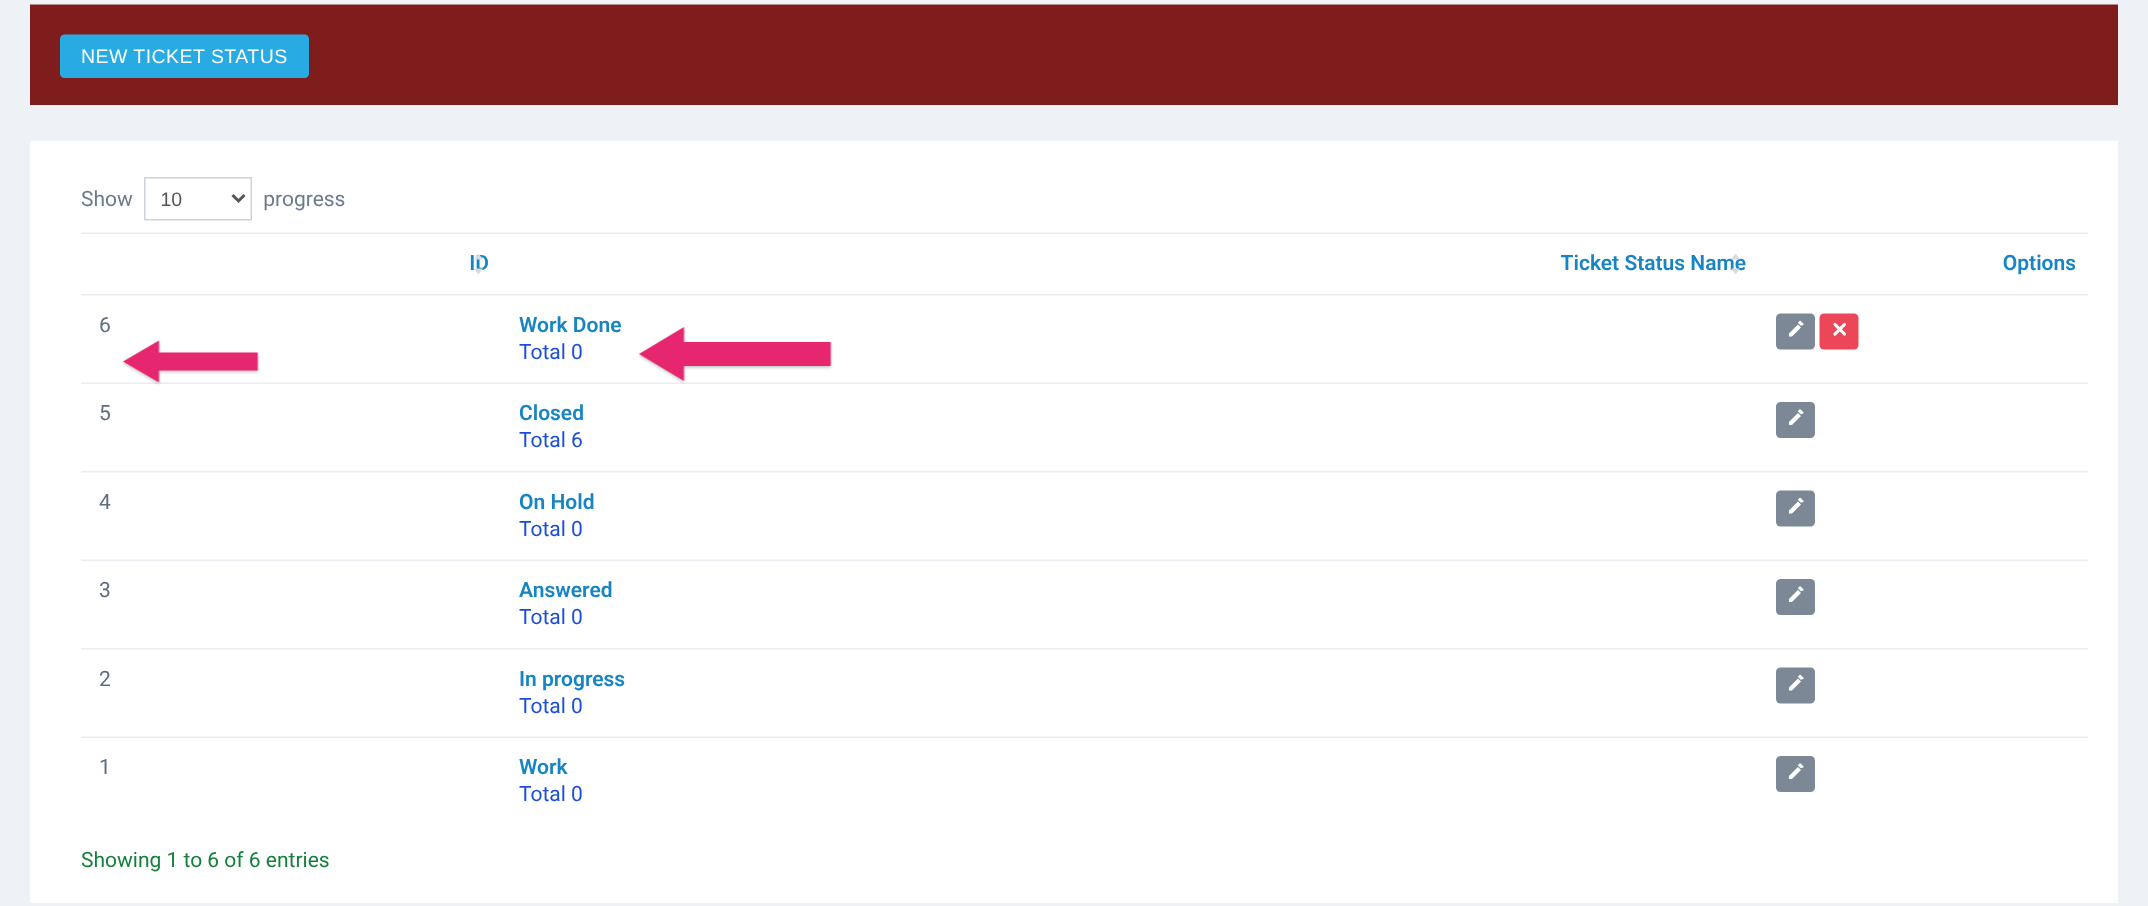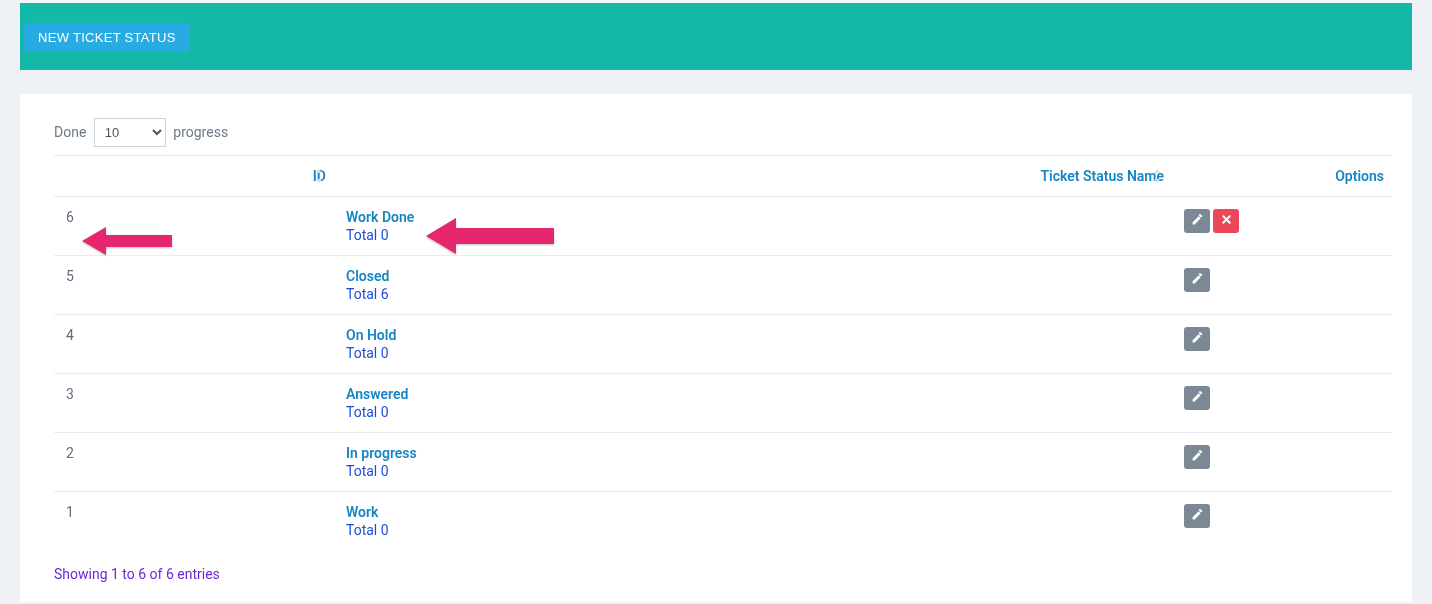--- a/index.html
+++ b/index.html
@@ -10,23 +10,23 @@
     body {
       font-family: -apple-system, BlinkMacSystemFont, "Segoe UI", Roboto, Helvetica, Arial, sans-serif;
       background: #eef1f5;
       color: #5e6d82;
       font-size: 14px;
       width: 1432px;
       height: 604px;
       overflow: hidden;
     }
     .panel-top {
-      background: #14b8a6;
+      background: #7f1d1d;
       margin: 0 20px 24px 20px;
-      padding: 20px 20px 18px 4px;
+      padding: 20px 20px 18px 20px;
       border-top: 3px solid #f2f5f8;
     }
     .btn-primary {
       background: #28abe3;
       color: #fff;
       border: none;
       padding: 7px 14px;
       font-size: 13px;
       font-weight: 400;
       border-radius: 3px;
@@ -114,21 +114,21 @@
       cursor: pointer;
       color: #fff;
       vertical-align: top;
       margin-right: 3px;
     }
     .opt-edit { background: #7d8896; }
     .opt-del  { background: #ec4758; }
     .opt-btn svg { width: 13px; height: 13px; }
     .info {
       margin-top: 16px;
-      color: #6d28d9;
+      color: #15803d;
       font-size: 14px;
     }
     
     .arrow {
       position: fixed;
       pointer-events: none;
     }
     .arrow svg { filter: drop-shadow(0 1px 1px rgba(0,0,0,.25)); }
     
     col.c-id   { width: 280px; }
@@ -138,21 +138,21 @@
 </head>
 <body>
 
 <div class="panel-top">
   <button class="btn-primary">NEW TICKET STATUS</button>
 </div>
 
 <div class="panel-main">
 
   <div class="length-control">
-    <span>Done</span>
+    <span>Show</span>
     <select id="length-select"><option value="10">10</option><option value="25">25</option><option value="50">50</option><option value="100">100</option></select>
     <span>progress</span>
   </div>
 
   <table class="data">
     <colgroup>
       <col class="c-id">
         <col class="c-name">
         <col class="c-opt">
     </colgroup>

